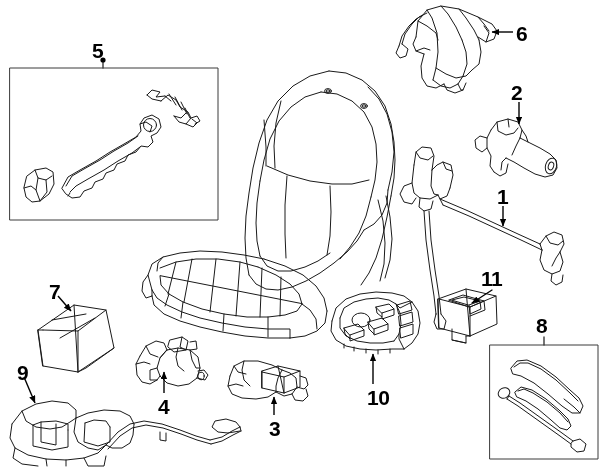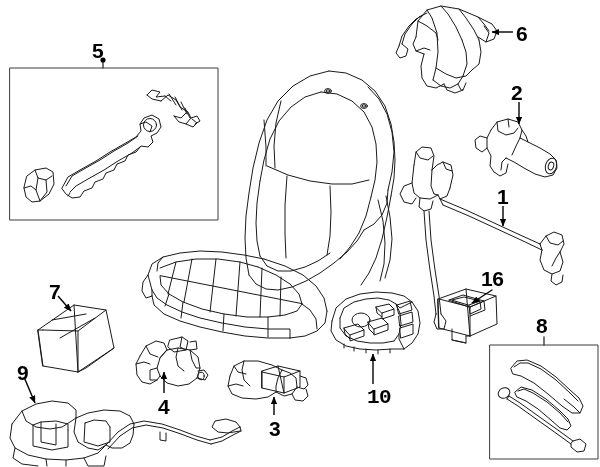--- a/index.html
+++ b/index.html
@@ -24,21 +24,21 @@
   .lbl5{left:92px;  top:40px;}
   .lbl6{left:516px; top:23px;}
   .lbl2{left:511px; top:82px;}
   .lbl1{left:497px; top:186px;}
   .lbl11{left:481px;top:268px;}
   .lbl8{left:536px; top:315px;}
   .lbl7{left:49px;  top:281px;}
   .lbl9{left:17px;  top:362px;}
   .lbl4{left:158px; top:396px;}
   .lbl3{left:269px; top:418px;}
-  .lbl10{left:367px;top:387px;font-family:Liberation Mono, monospace;}
+  .lbl10{left:367px;top:387px;}
 </style>
 </head>
 <body>
 
 <div id="stage">
 
   <svg width="600" height="467" viewBox="0 0 600 467">
 
     <defs>
       <marker id="ah" markerWidth="9" markerHeight="9" refX="7.2" refY="3.2" orient="auto" markerUnits="userSpaceOnUse">
@@ -411,21 +411,21 @@
 
       <line x1="373" y1="384" x2="373" y2="354" marker-end="url(#ah)"></line>
     </g>
 
   </svg>
 
   <div class="callout-num lbl5">5</div>
   <div class="callout-num lbl6">6</div>
   <div class="callout-num lbl2">2</div>
   <div class="callout-num lbl1">1</div>
-  <div class="callout-num lbl11">16</div>
+  <div class="callout-num lbl11">11</div>
   <div class="callout-num lbl8">8</div>
   <div class="callout-num lbl7">7</div>
   <div class="callout-num lbl9">9</div>
   <div class="callout-num lbl4">4</div>
   <div class="callout-num lbl3">3</div>
   <div class="callout-num lbl10">10</div>
 
 </div>
 
 </body></html>

